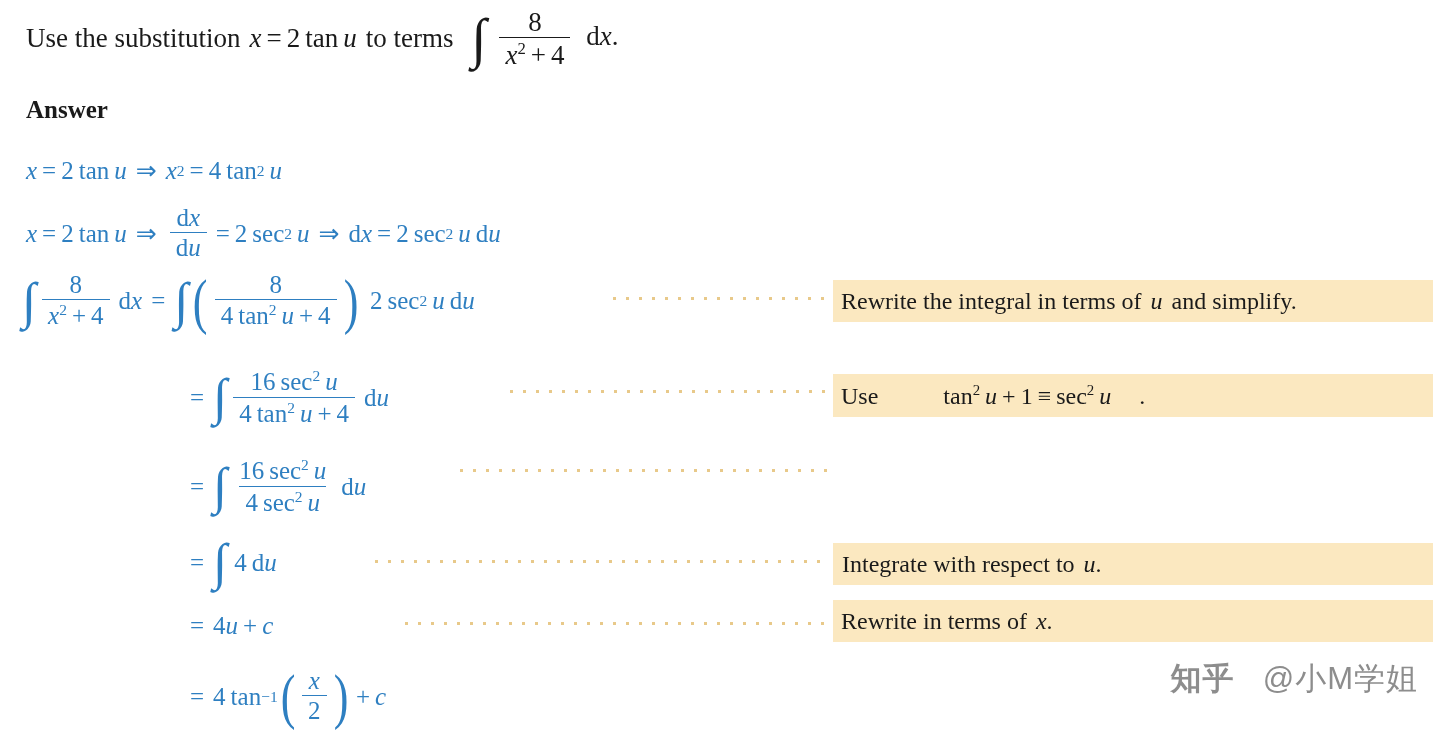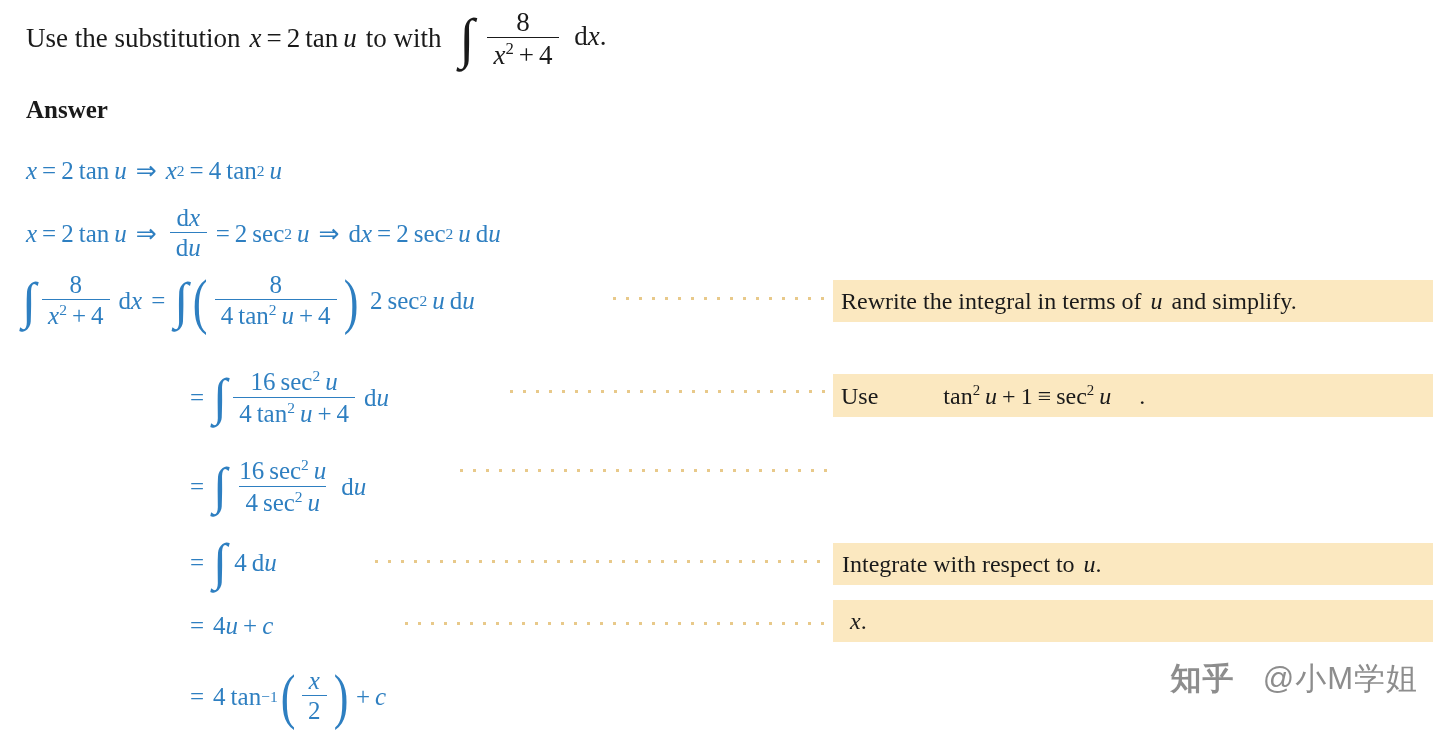--- a/index.html
+++ b/index.html
@@ -136,21 +136,21 @@
 <body>
 
 <div class="page">
 
   <div class="question">
     <span class="txt">Use the substitution</span>
     <span>
       <span class="mi">x</span><span class="sp"></span><span class="mo">=</span><span class="sp"></span><span class="mo">2</span><span class="sp"></span><span class="op">tan</span><span class="sp"></span><span class="mi">u</span>
     </span>
     <span class="sp2"></span>
-    <span class="txt">to with</span>
+    <span class="txt">to terms</span>
     <span class="sp2"></span>
     <span>
       <span class="intsym">∫</span>
       <span class="frac">
         <span class="num"><span class="mo">8</span></span>
         <span class="den"><span class="mi">x</span><span class="supn">2</span><span class="sp"></span><span class="mo">+</span><span class="sp"></span><span class="mo">4</span></span>
       </span>
       <span class="sp"></span><span class="mo">d</span><span class="mi">x</span><span class="mo">.</span>
     </span>
   </div>
@@ -351,20 +351,21 @@
 
 
   <div class="comment" style="top:543px;padding-left:9px;">
     <span>Integrate with respect to</span>
     <span class="sp2"></span>
     <span class="mi">u</span>
     <span>.</span>
   </div>
 
   <div class="comment" style="top:600px;">
+    <span>Rewrite in terms of</span>
     <span class="sp2"></span>
     <span class="mi">x</span>
     <span>.</span>
   </div>
 
   <div class="watermark">
     <span class="zhi">知乎</span>
     <span class="sp2"></span>
     <span>@小M学姐</span>
   </div>

